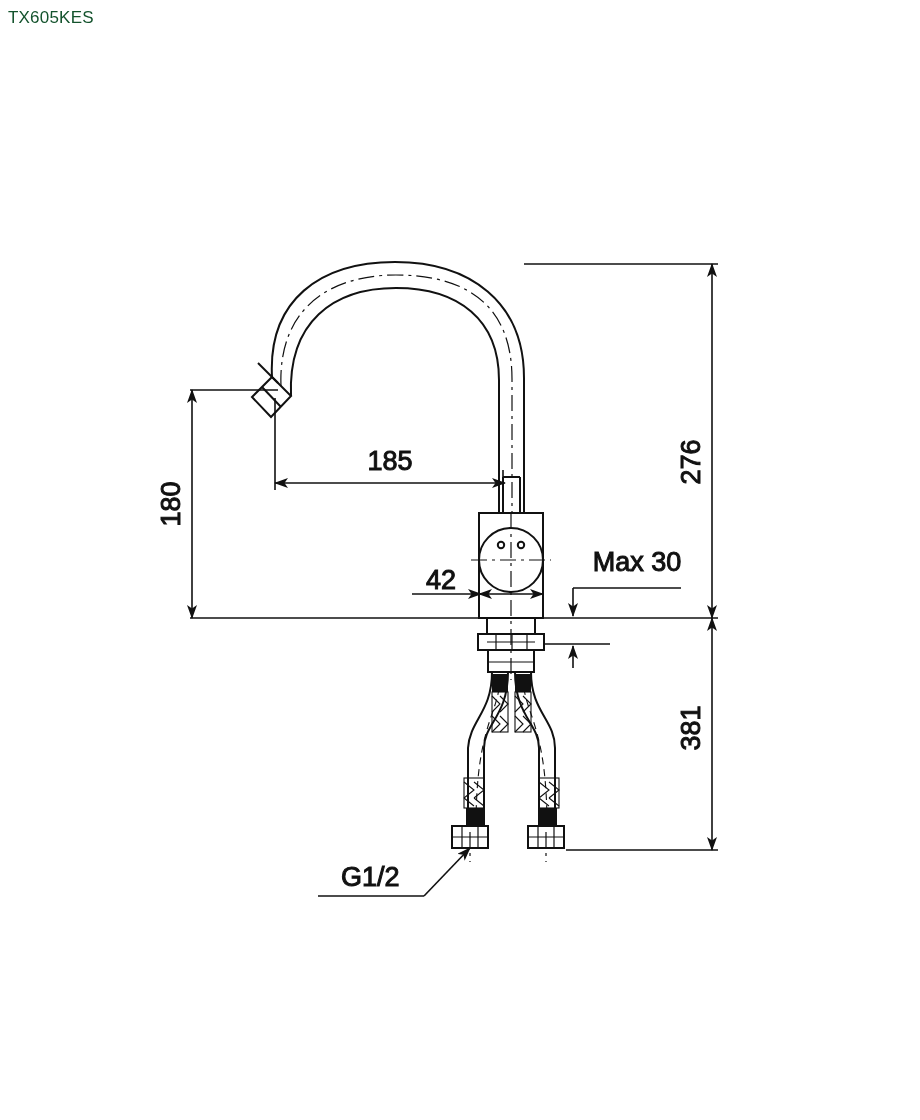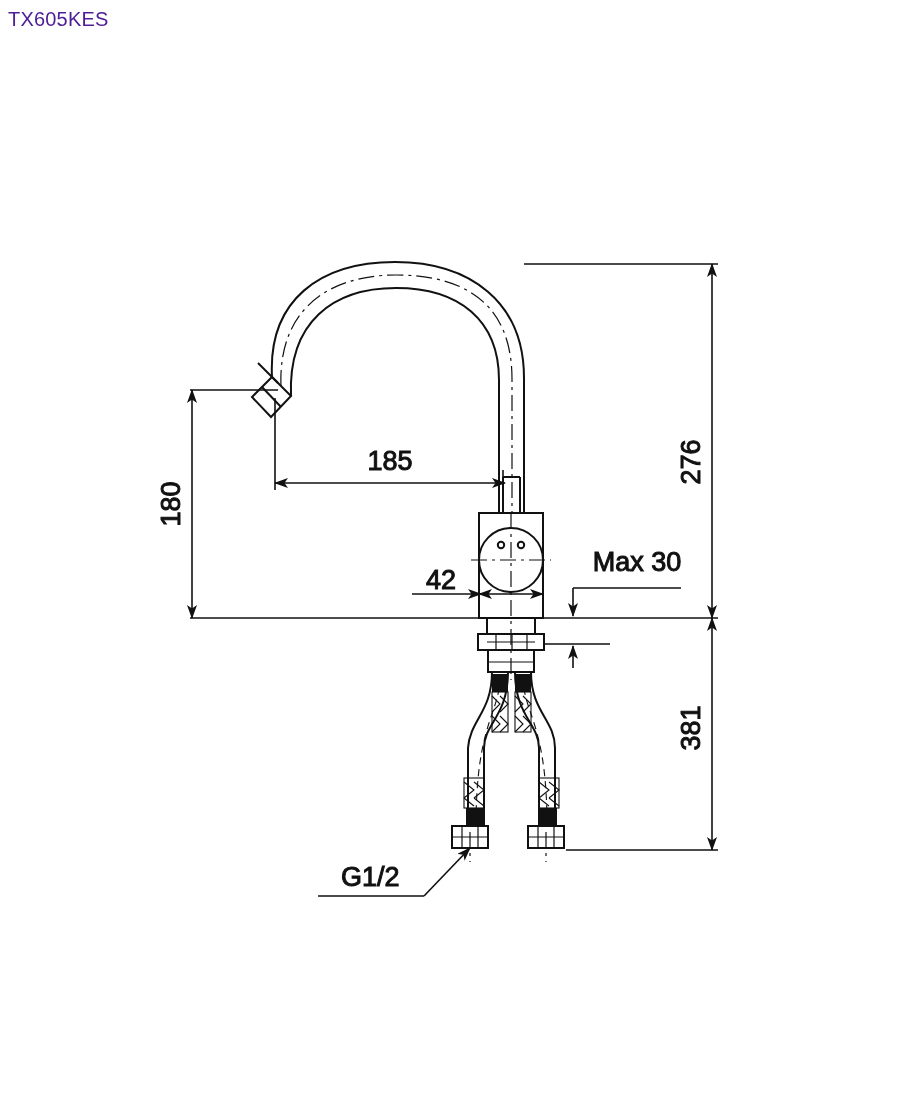--- a/index.html
+++ b/index.html
@@ -11,22 +11,22 @@
     width: 920px;
     height: 1120px;
     position: relative;
     font-family: "Liberation Sans", sans-serif;
     overflow: hidden;
   }
   #drawing-title {
     position: absolute;
     left: 8px;
     top: 8px;
-    font-size: 20px;
-    color: #4c1d95;
+    font-size: 17px;
+    color: #14532d;
     letter-spacing: 0.2px;
     white-space: nowrap;
   }
   #tech-drawing {
     position: absolute;
     left: 0;
     top: 0;
   }
   .dim-text {
     font-family: "Liberation Sans", sans-serif;

